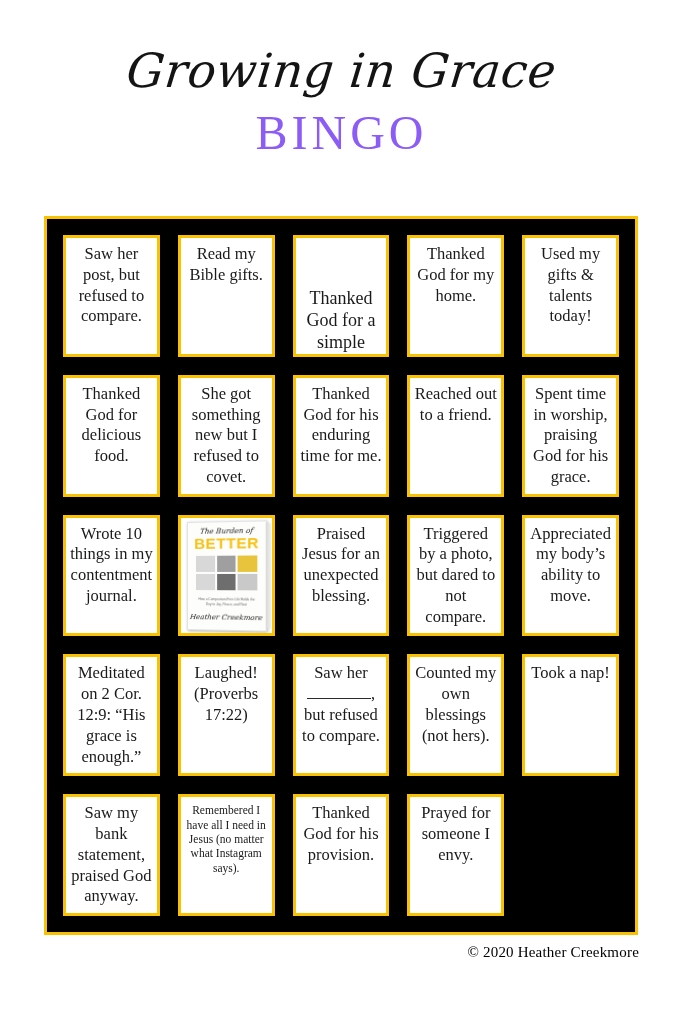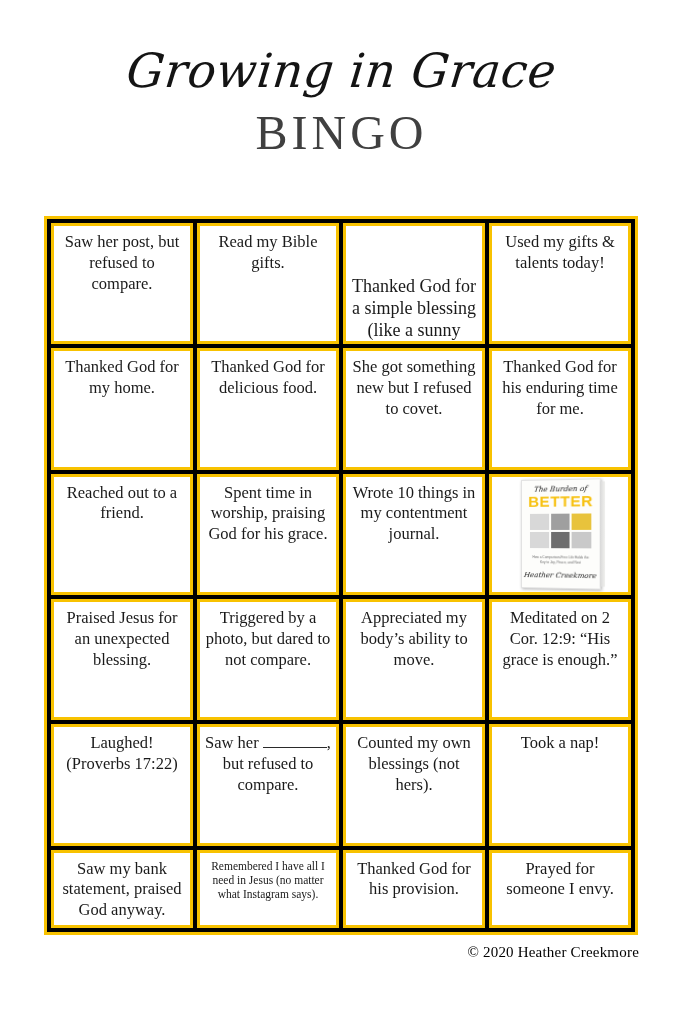--- a/index.html
+++ b/index.html
@@ -33,43 +33,43 @@
     letter-spacing: 0.5px;
     transform: skewX(-6deg);
     display: inline-block;
   }
   .title-bingo {
     margin-top: 14px;
     font-family: "Liberation Serif", "DejaVu Serif", serif;
     font-weight: 400;
     font-size: 48px;
     letter-spacing: 4px;
-    color: #404040;
+    color: #8b5cf6;
     line-height: 1;
   }
 
   
   .grid-wrap {
     position: absolute;
     left: 44px;
     top: 216px;
     width: 594px;
     height: 719px;
     background: #f8c200;      
     padding: 3px;
   }
   .grid-inner {
     width: 100%;
     height: 100%;
     background: #000000;       
     display: grid;
-    grid-template-columns: repeat(4, 1fr);
+    grid-template-columns: repeat(5, 1fr);
     grid-template-rows: repeat(5, 1fr);
-    gap: 4px;
-    padding: 4px;
+    gap: 18px;
+    padding: 16px;
   }
   .cell {
     background: #f8c200;       
     padding: 3px;
     overflow: hidden;
   }
   .cell-inner {
     width: 100%;
     height: 100%;
     background: #ffffff;
@@ -221,26 +221,26 @@
           <div class="cell-text">Read my Bible gifts.</div>
         </div>
       </div>
       <div class="cell">
         <div class="cell-inner">
           <div class="cell-text small">Thanked God for a simple blessing (like a sunny day).</div>
         </div>
       </div>
       <div class="cell">
         <div class="cell-inner">
+          <div class="cell-text">Thanked God for my home.</div>
+        </div>
+      </div>
+      <div class="cell">
+        <div class="cell-inner">
           <div class="cell-text">Used my gifts &amp; talents today!</div>
-        </div>
-      </div>
-      <div class="cell">
-        <div class="cell-inner">
-          <div class="cell-text">Thanked God for my home.</div>
         </div>
       </div>
       <div class="cell">
         <div class="cell-inner">
           <div class="cell-text">Thanked God for delicious food.</div>
         </div>
       </div>
       <div class="cell">
         <div class="cell-inner">
           <div class="cell-text">She got something new but I refused to covet.</div>

